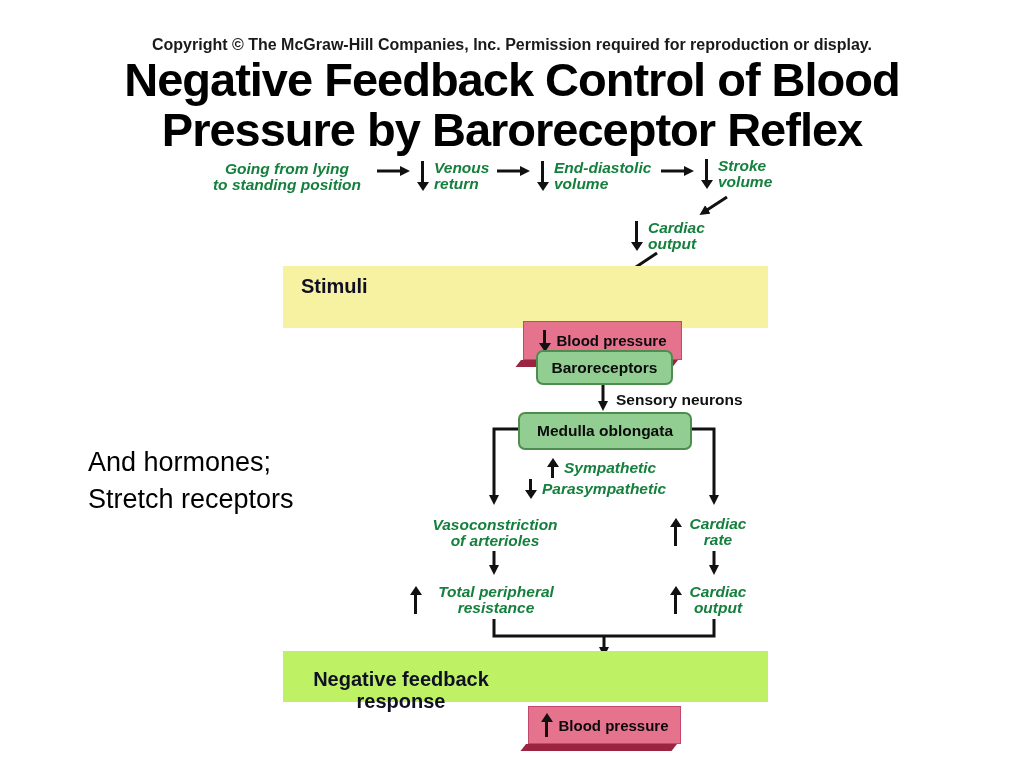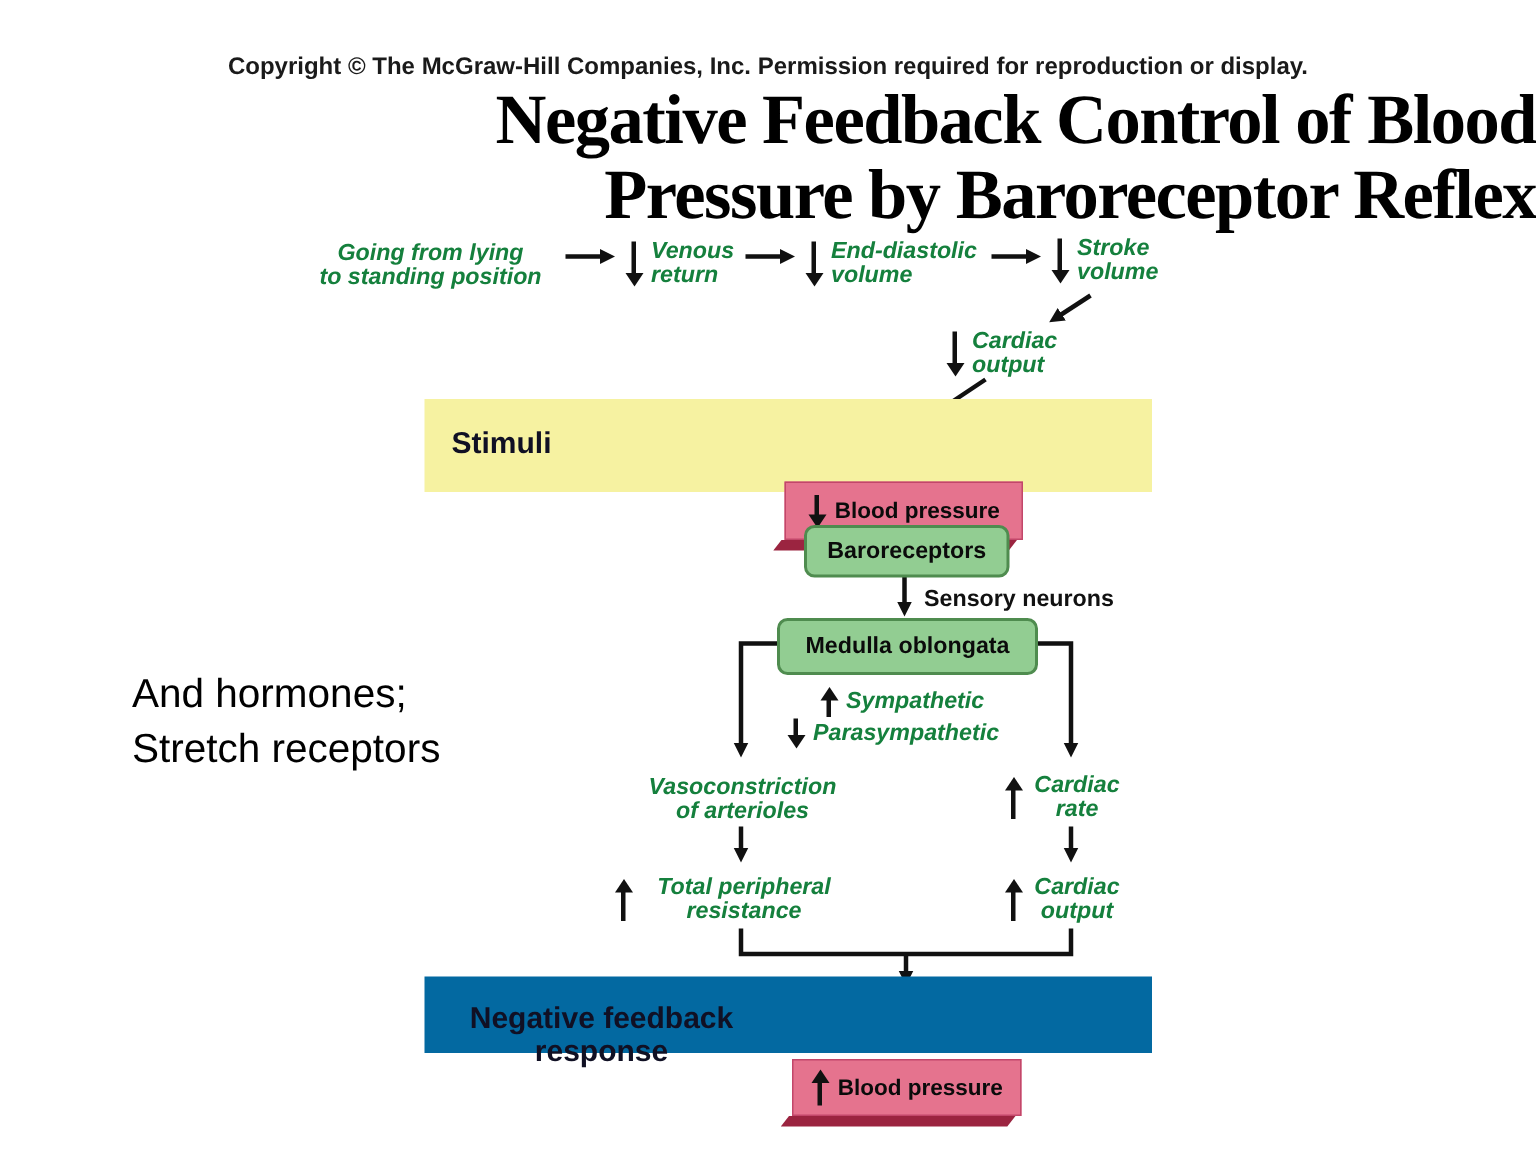--- a/index.html
+++ b/index.html
@@ -5,23 +5,23 @@
   html,body { margin:0; padding:0; background:#fff; }
   .stage {
     position:relative; width:1024px; height:768px; background:#fff;
     font-family:"Liberation Sans", sans-serif; color:#111; overflow:hidden;
   }
   .copyright {
     position:absolute; top:36px; left:0; right:0; text-align:center;
     font-size:16px; font-weight:700; color:#1a1a1a;
   }
   .title {
-    position:absolute; top:55px; left:0; right:0; text-align:right;
+    position:absolute; top:55px; left:0; right:0; text-align:center;
     font-weight:700; font-size:47px; line-height:50px; letter-spacing:-1px;
-    color:#000; white-space:pre-line;font-family:Liberation Serif, serif;
+    color:#000; white-space:pre-line;
   }
   svg.connectors { position:absolute; left:0; top:0; }
 
   .node {
     position:absolute; display:flex; align-items:center; gap:5px;
     font-weight:700; font-size:15.5px; line-height:16px; color:#15803d;font-style:italic;
   }
   .node .txt { white-space:pre-line; }
   .blocknode { display:block; text-align:center; }
 
@@ -30,24 +30,24 @@
   .ai.down::before { content:""; position:absolute; left:5px; top:0; bottom:7px; width:3px; background:#111; }
   .ai.down::after  { content:""; position:absolute; bottom:0; left:0.5px; width:0; height:0;
                      border-left:6px solid transparent; border-right:6px solid transparent; border-top:9px solid #111; }
   .ai.up::before   { content:""; position:absolute; left:5px; top:7px; bottom:0; width:3px; background:#111; }
   .ai.up::after    { content:""; position:absolute; top:0; left:0.5px; width:0; height:0;
                      border-left:6px solid transparent; border-right:6px solid transparent; border-bottom:9px solid #111; }
   .h20{height:20px} .h22{height:22px} .h24{height:24px} .h28{height:28px} .h30{height:30px}
 
   .band { position:absolute; left:283px; width:485px; }
   #stimuli-band  { top:266px; height:62px; background:#F6F2A1; }
-  #response-band { top:651px; height:51px; background:#0369a1; }
+  #response-band { top:651px; height:51px; background:#bef264; }
   .band-label { position:absolute; font-weight:700; font-size:20px; line-height:22px;
                 color:#101024; white-space:pre-line; }
-  #stimuli-band .band-label { left:18px; top:19px; }
+  #stimuli-band .band-label { left:18px; top:9px; }
   #response-band .band-label { left:10px; width:216px; top:17px; text-align:center; }
 
   .statebox {
     position:absolute; background:#E5738E; border:1px solid #C2476A;
     display:flex; align-items:center; justify-content:center; gap:5px;
     font-weight:700; font-size:15px; color:#0b0b0b;margin-top:38px;
   }
   .statebox::after {
     content:""; position:absolute; left:-3px; right:3px; bottom:-8px; height:7px;
     background:#9B2440; transform:skewX(-38deg); transform-origin:100% 0;

